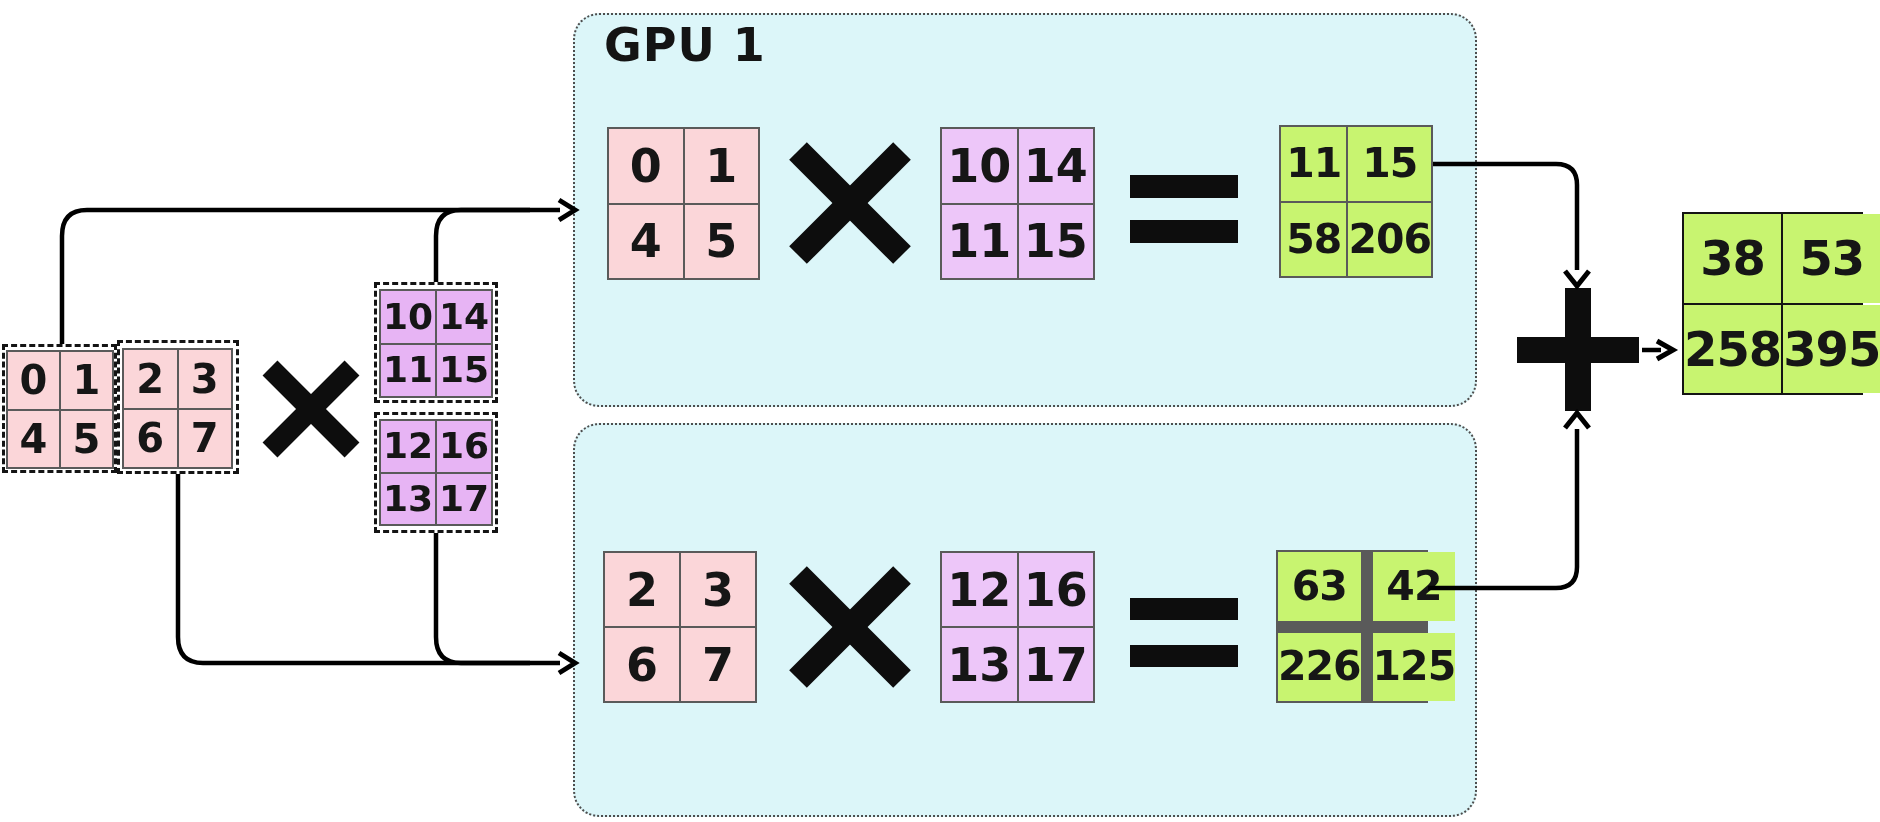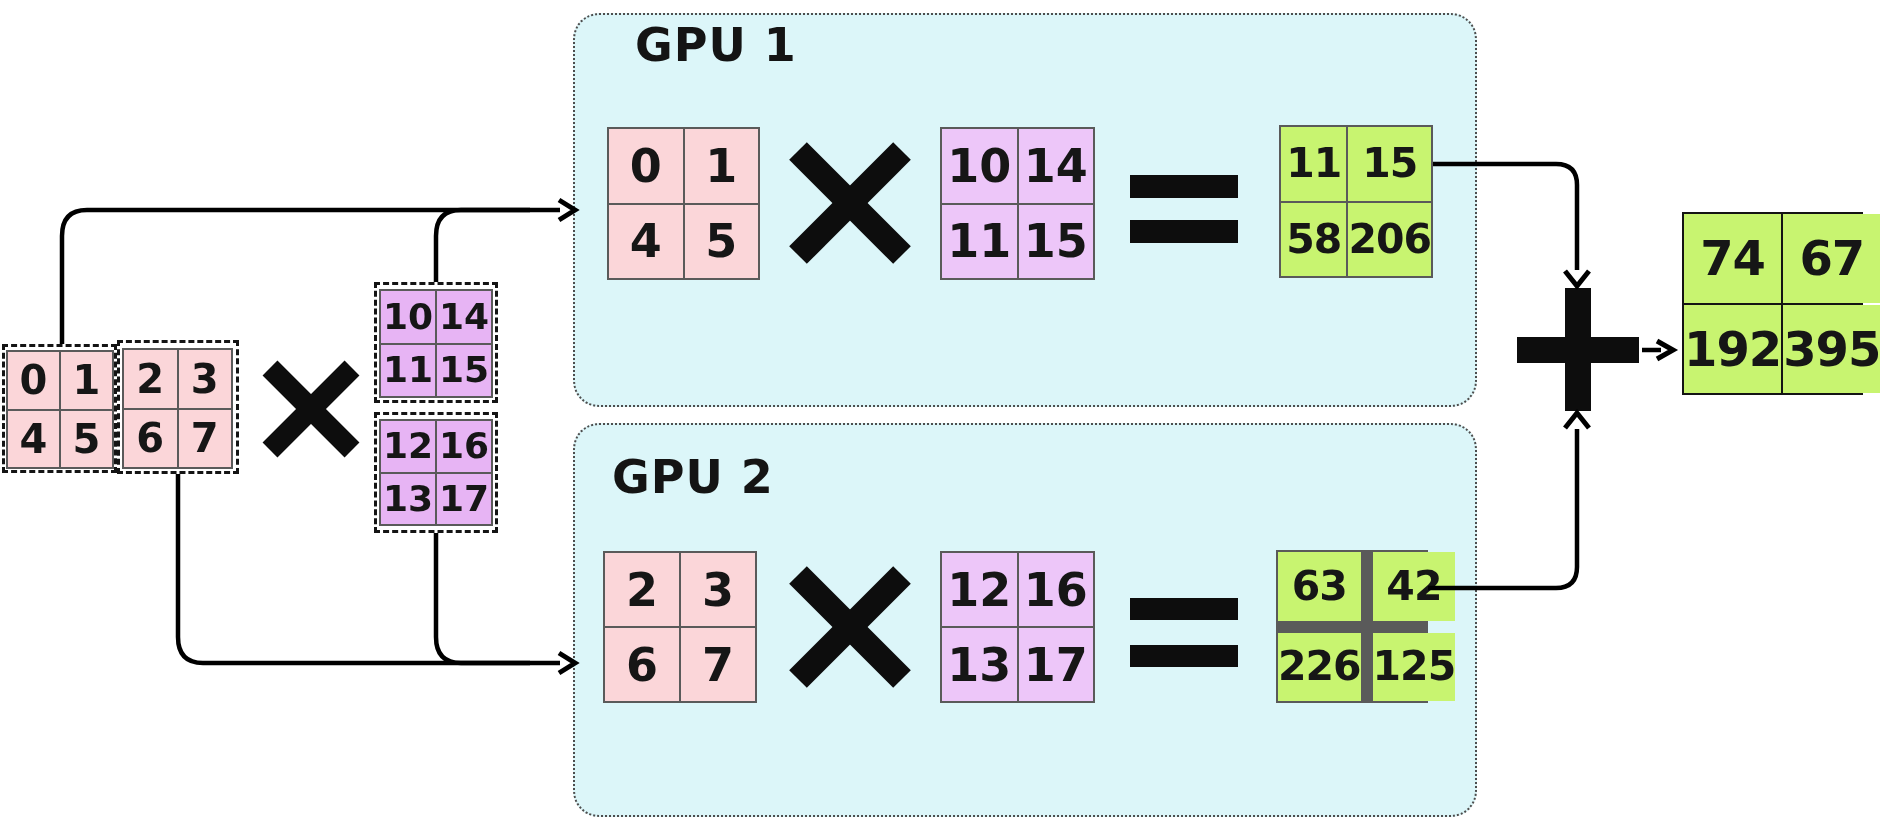--- a/index.html
+++ b/index.html
@@ -35,22 +35,21 @@
   .f40{font-size:40px;} .f36{font-size:36px;} .f46{font-size:46px;}
   .f41{font-size:41px;letter-spacing:-1px;} .f48{font-size:48px;letter-spacing:-1px;}
 </style>
 </head>
 <body>
 
 <div class="canvas">
 
   <div class="gpu-box" style="left:573px;top:13px;width:904px;height:394px;"></div>
   <div class="gpu-box" style="left:573px;top:423px;width:904px;height:394px;"></div>
-  <div class="gpu-label" style="left:635px;top:18px;">GPU 1</div>
-  <div class="gpu-label" style="left:612px;top:450px;">GPU 2</div>
+  <div class="gpu-label" style="left:604px;top:18px;">GPU 1</div>
 
   <div class="dashed" style="left:2px;top:344px;width:115px;height:129px;"></div>
   <div class="mgrid pink f40" style="left:6px;top:350px;width:108px;height:119px;">
     <div class="cell">0</div>
     <div class="cell">1</div>
     <div class="cell">4</div>
     <div class="cell">5</div>
   </div>
 
   <div class="dashed" style="left:117px;top:340px;width:122px;height:134px;"></div>
@@ -118,23 +117,23 @@
     <div class="cell">226</div>
     <div class="cell">125</div>
   </div>
 
   <div>
     <div class="bar" style="left:1517px;top:337px;width:122px;height:26px;"></div>
     <div class="bar" style="left:1565px;top:288px;width:26px;height:123px;"></div>
   </div>
 
   <div class="mgrid green final-grid f48" style="left:1682px;top:212px;width:181px;height:183px;">
-    <div class="cell">74</div>
-    <div class="cell">67</div>
-    <div class="cell">192</div>
+    <div class="cell">38</div>
+    <div class="cell">53</div>
+    <div class="cell">258</div>
     <div class="cell">395</div>
   </div>
 
   <svg class="overlay" width="1880" height="822" viewBox="0 0 1880 822">
 
     <g stroke="#0d0d0d" stroke-width="21">
       <line x1="270" y1="368" x2="352" y2="450"></line>
       <line x1="352" y1="368" x2="270" y2="450"></line>
     </g>
     <g stroke="#0d0d0d" stroke-width="25">

